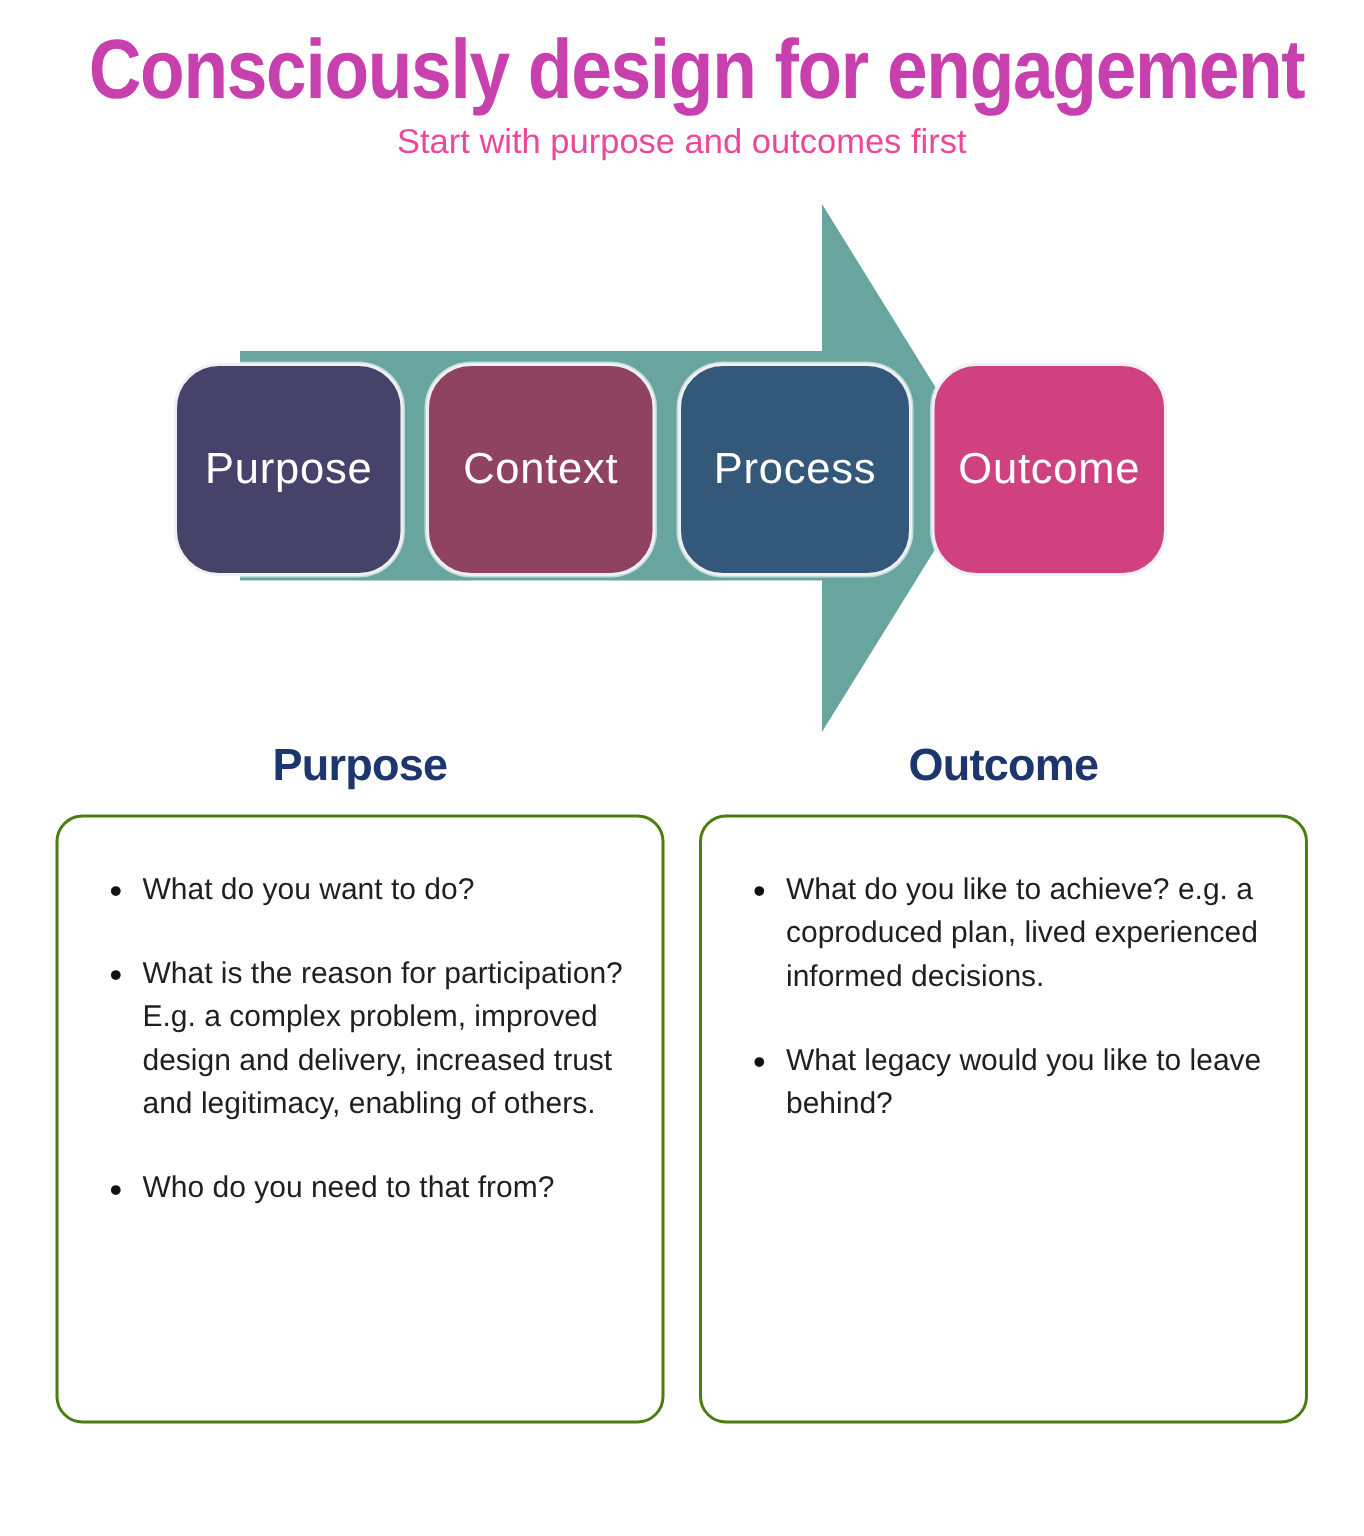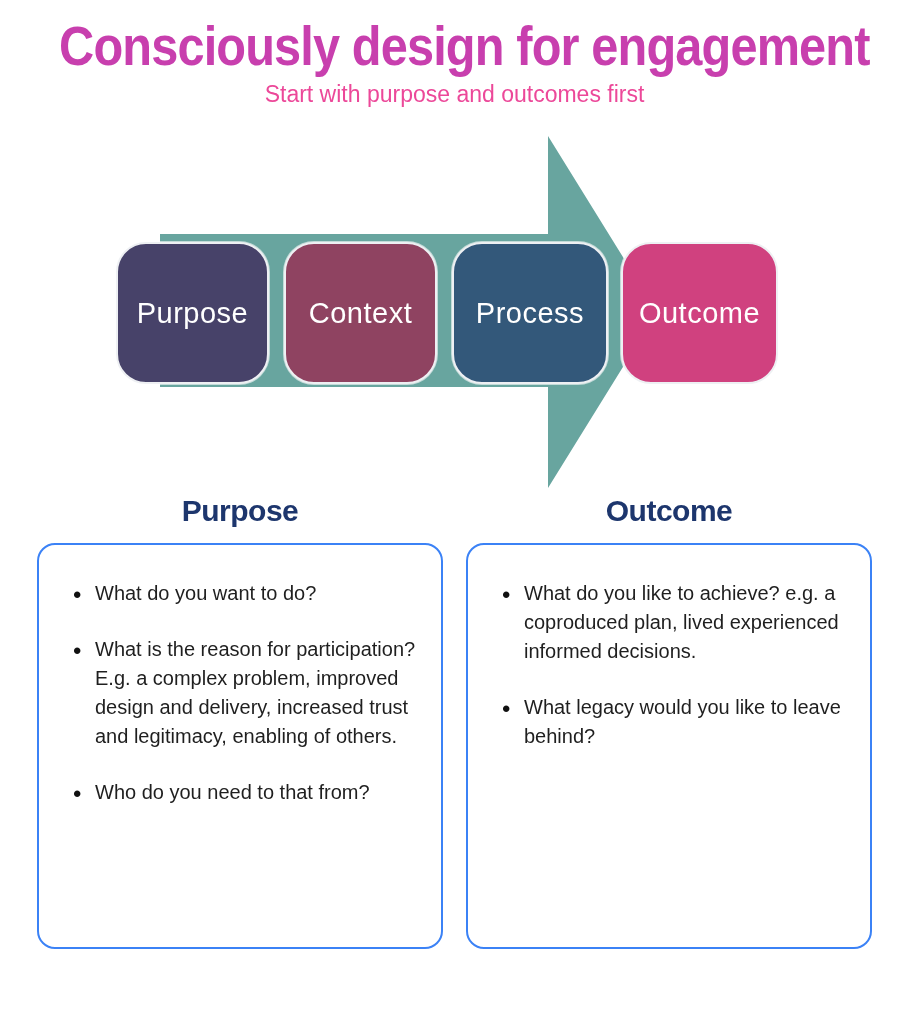--- a/index.html
+++ b/index.html
@@ -35,21 +35,21 @@
   .step-3 { left:621px; width:157px; }
 
   
   .columns { display:flex; gap:23px; padding:0 37px; box-sizing:border-box; }
   .col { flex:1; min-width:0; }
   .section-heading {
     margin:2px 0 15px 0; text-align:center;
     font-size:30px; font-weight:bold; letter-spacing:-0.5px;
   }
   .card {
-    background:#ffffff; border:2px solid #3b82f6; border-radius:18px;
+    background:#ffffff; border:2px solid #4d7c0f; border-radius:18px;
     box-sizing:border-box; min-height:406px;
     padding:34px 24px 28px 30px;
   }
   .bullet-list { margin:0; padding:0 0 0 26px; list-style:none; }
   .bullet-list li {
     position:relative; font-size:20px; line-height:1.45; color:#1f1f1f;
     margin-bottom:27px;
   }
   .bullet-list li:last-child { margin-bottom:0; }
   .bullet-list li::before {

